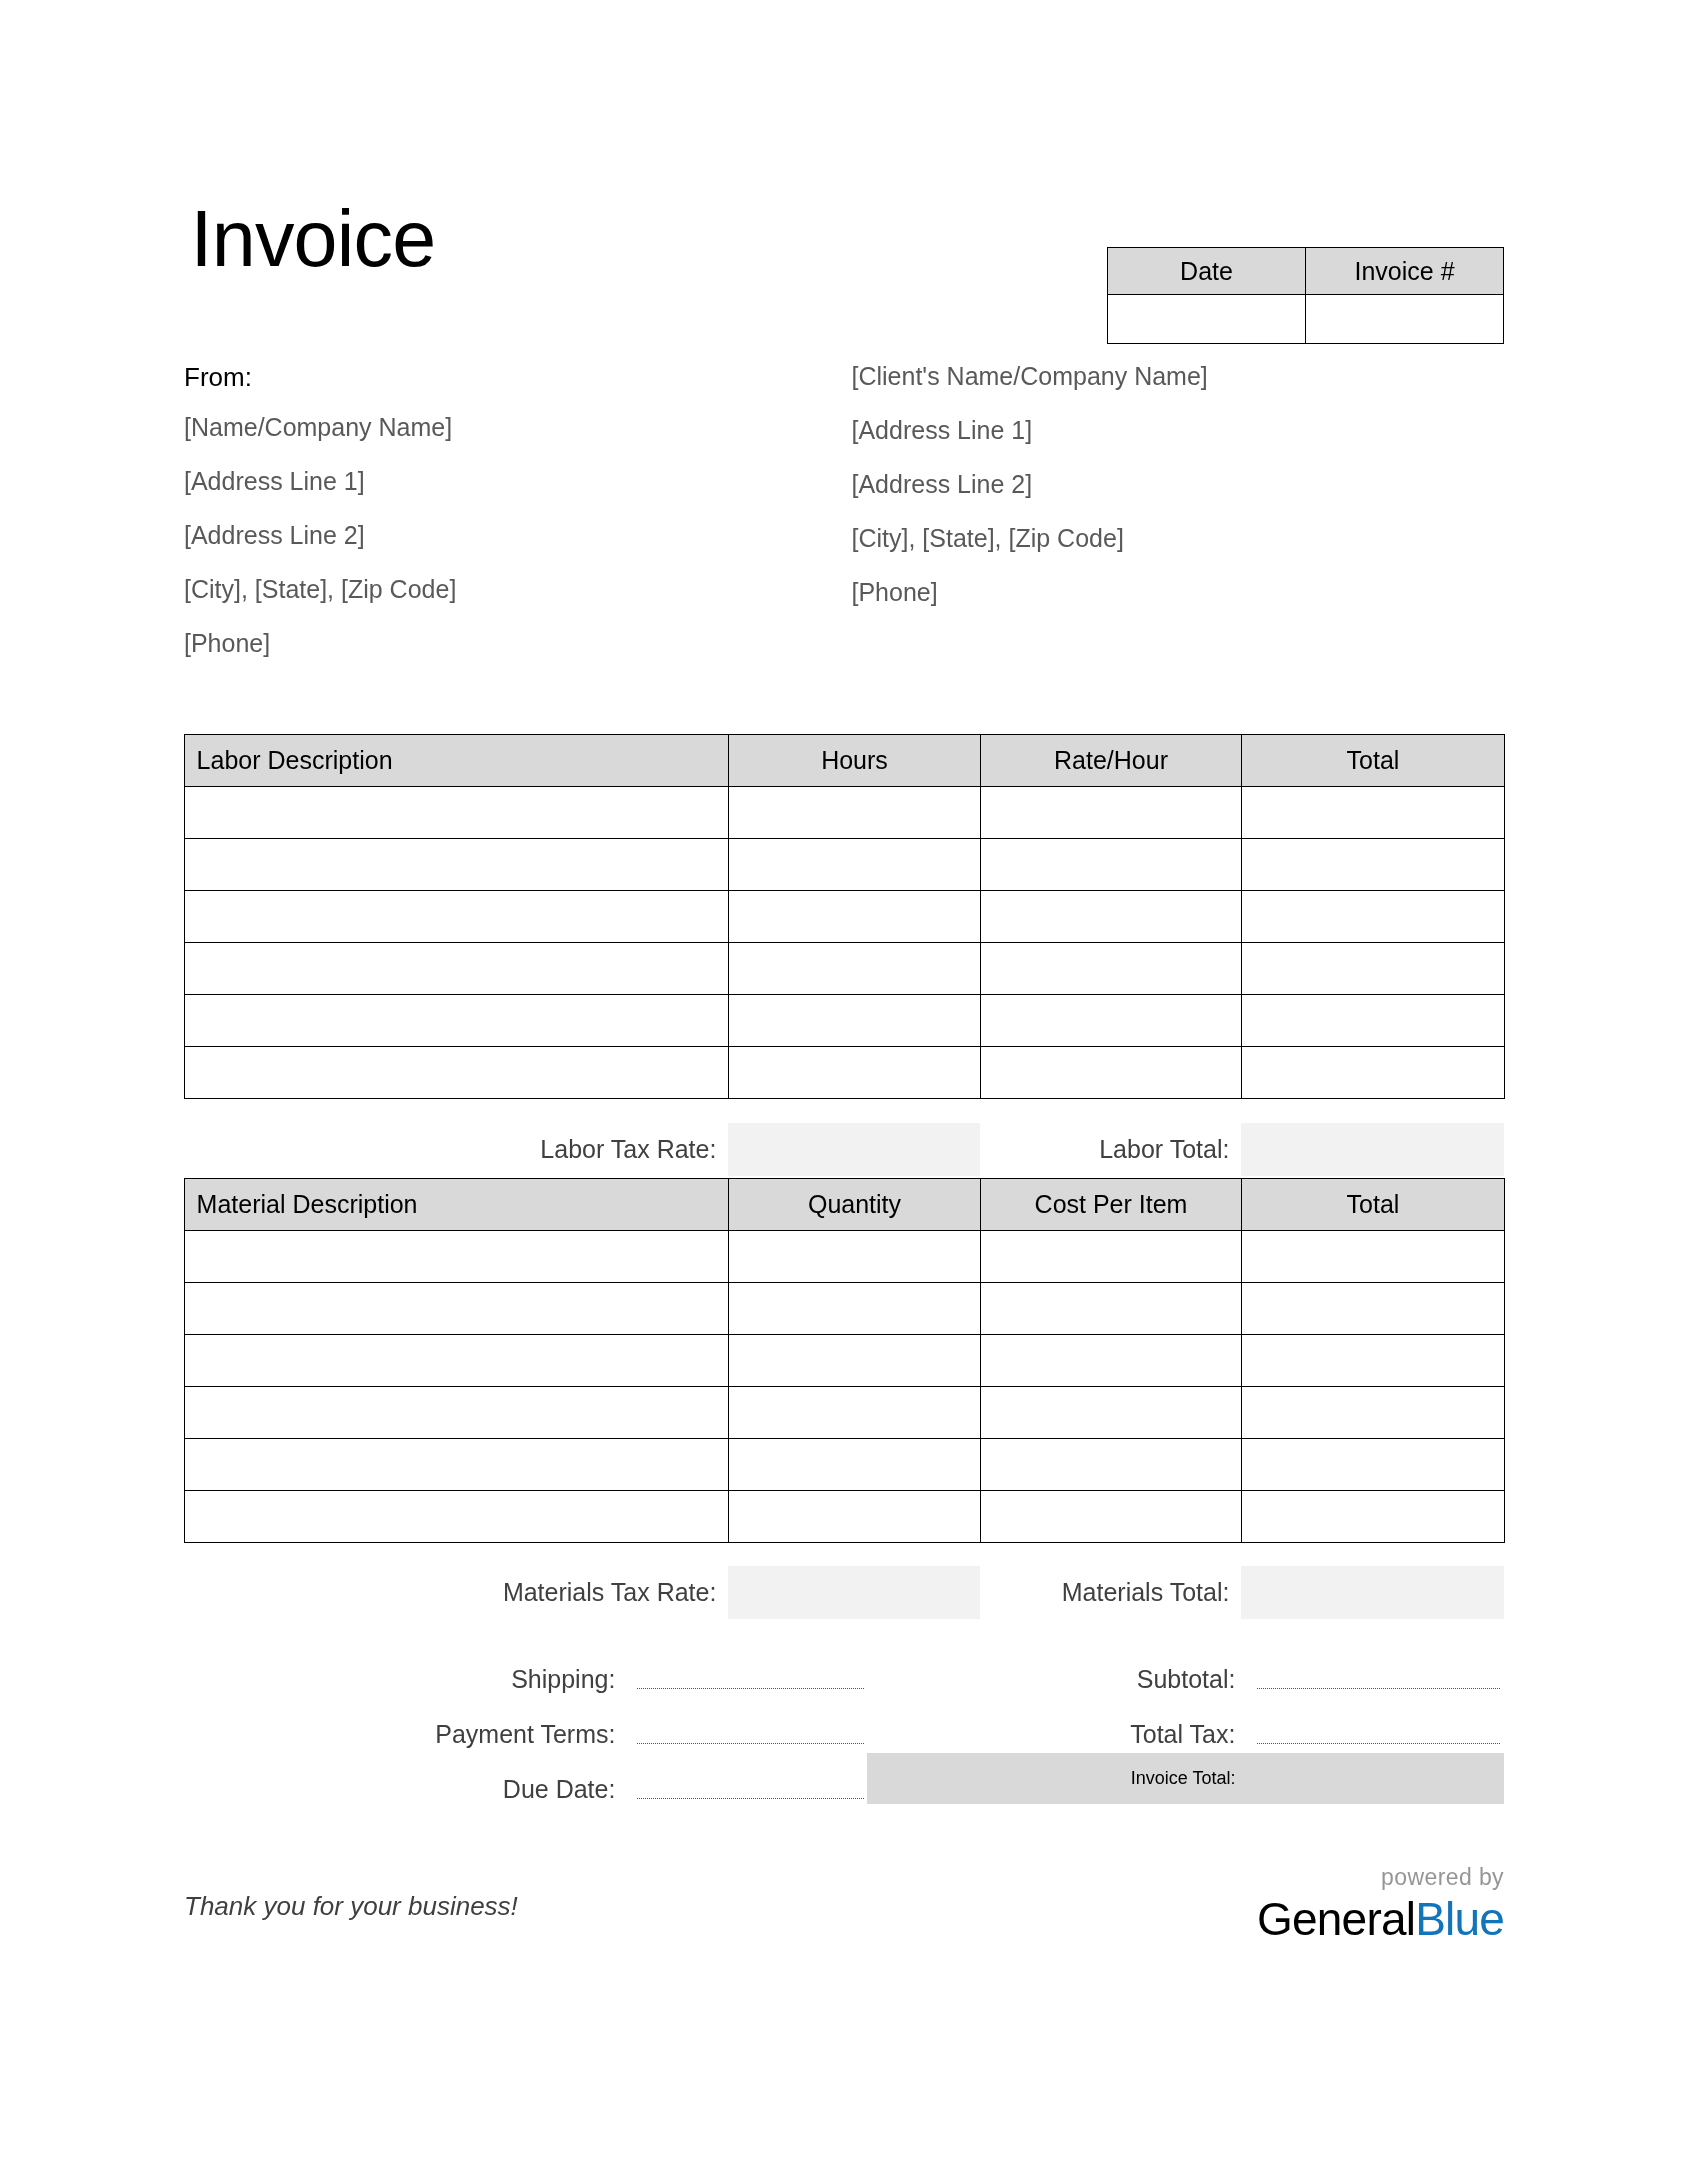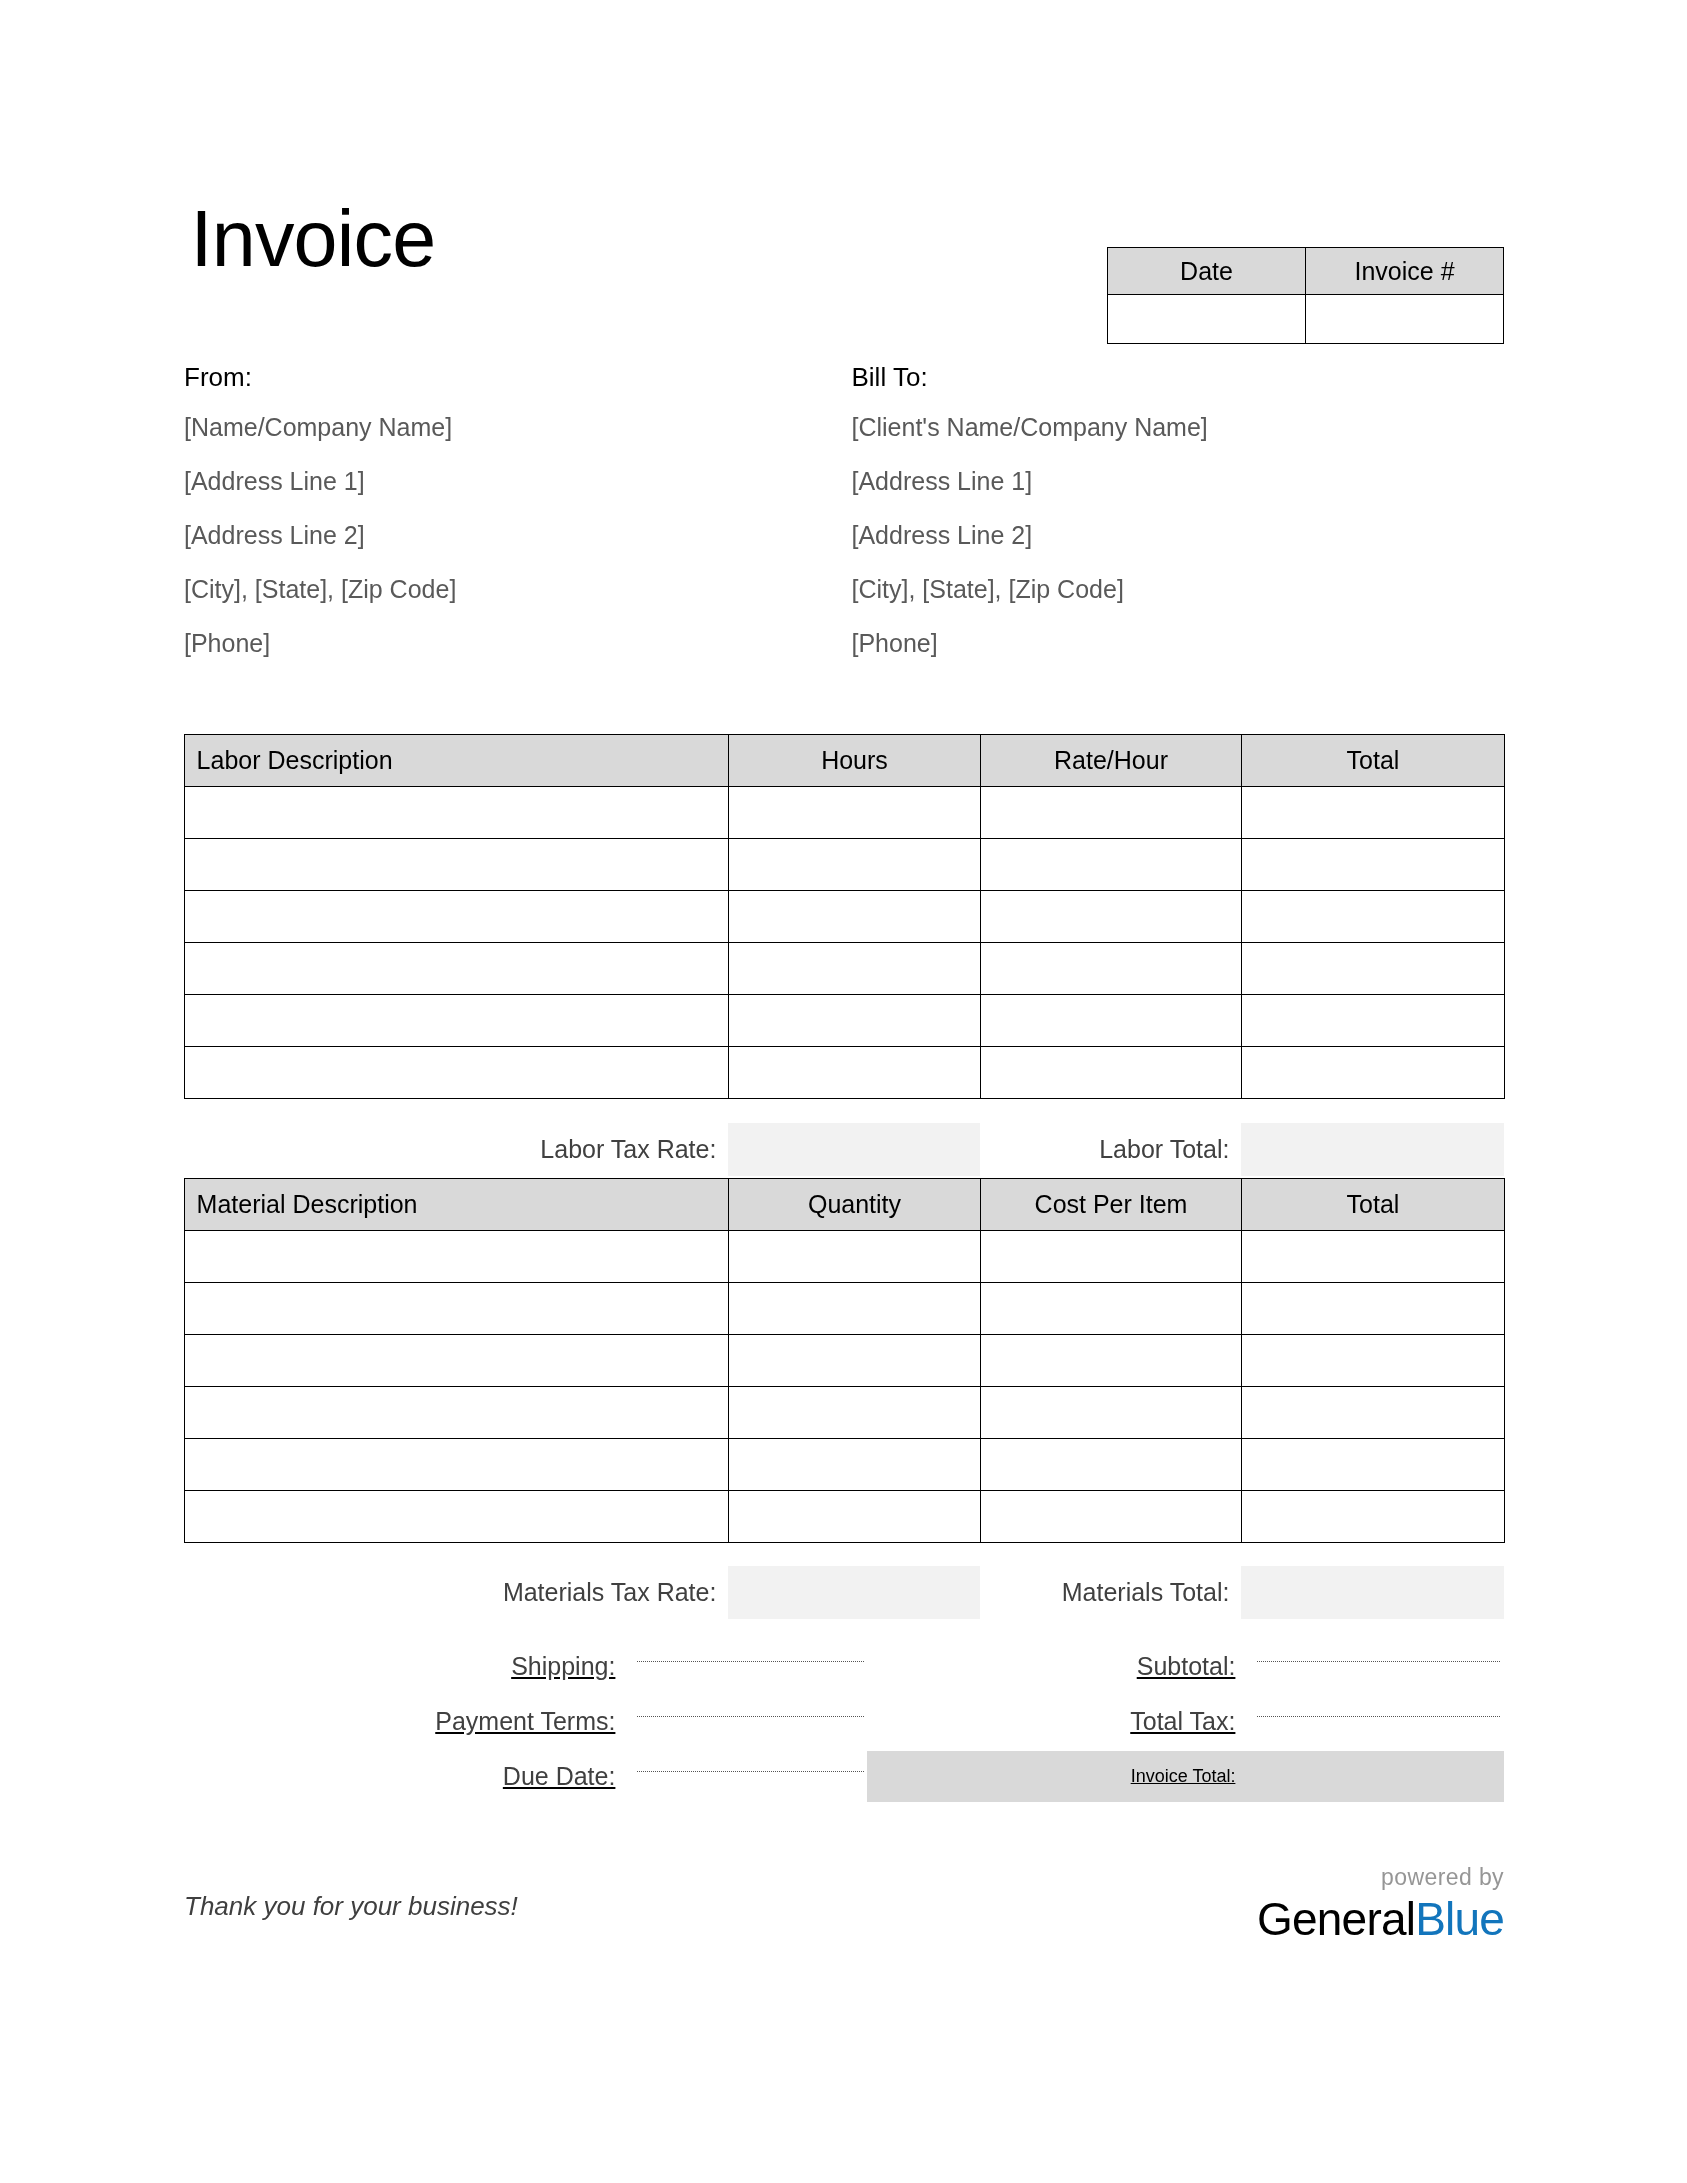--- a/index.html
+++ b/index.html
@@ -164,22 +164,21 @@
   
   .summary {
     position: absolute;
     left: 184px;
     top: 1639px;
     width: 1320px;
   }
   .sum-row {
     display: flex;
     height: 55px;
-    align-items: center;
-    text-decoration: underline;
+    align-items: flex-end;
   }
   .sum-cell {
     display: flex;
     align-items: center;
     box-sizing: border-box;
   }
   .sum-label {
     justify-content: flex-end;
     font-size: 25px;
     color: #404040;
@@ -282,21 +281,20 @@
   <div class="addresses">
     <div class="addr-col">
       <div class="addr-heading">From:</div>
       <div class="addr-line">[Name/Company Name]</div>
       <div class="addr-line">[Address Line 1]</div>
       <div class="addr-line">[Address Line 2]</div>
       <div class="addr-line">[City], [State], [Zip Code]</div>
       <div class="addr-line">[Phone]</div>
     </div>
     <div class="addr-col right">
-      <div class="addr-heading">Bill To:</div>
       <div class="addr-line">[Client's Name/Company Name]</div>
       <div class="addr-line">[Address Line 1]</div>
       <div class="addr-line">[Address Line 2]</div>
       <div class="addr-line">[City], [State], [Zip Code]</div>
       <div class="addr-line">[Phone]</div>
     </div>
   </div>
 
   <table class="items-table labor">
     <colgroup>

